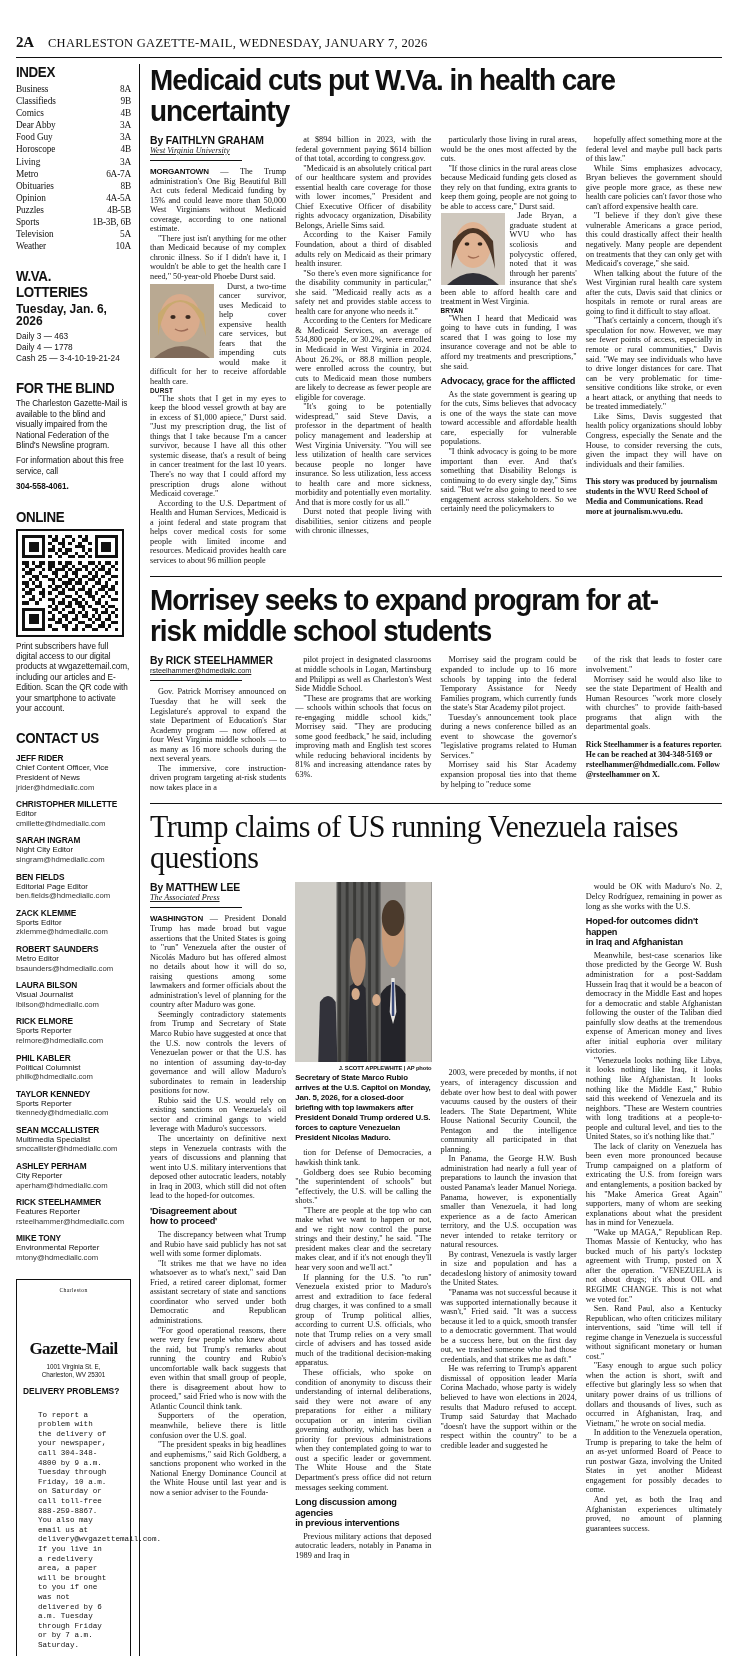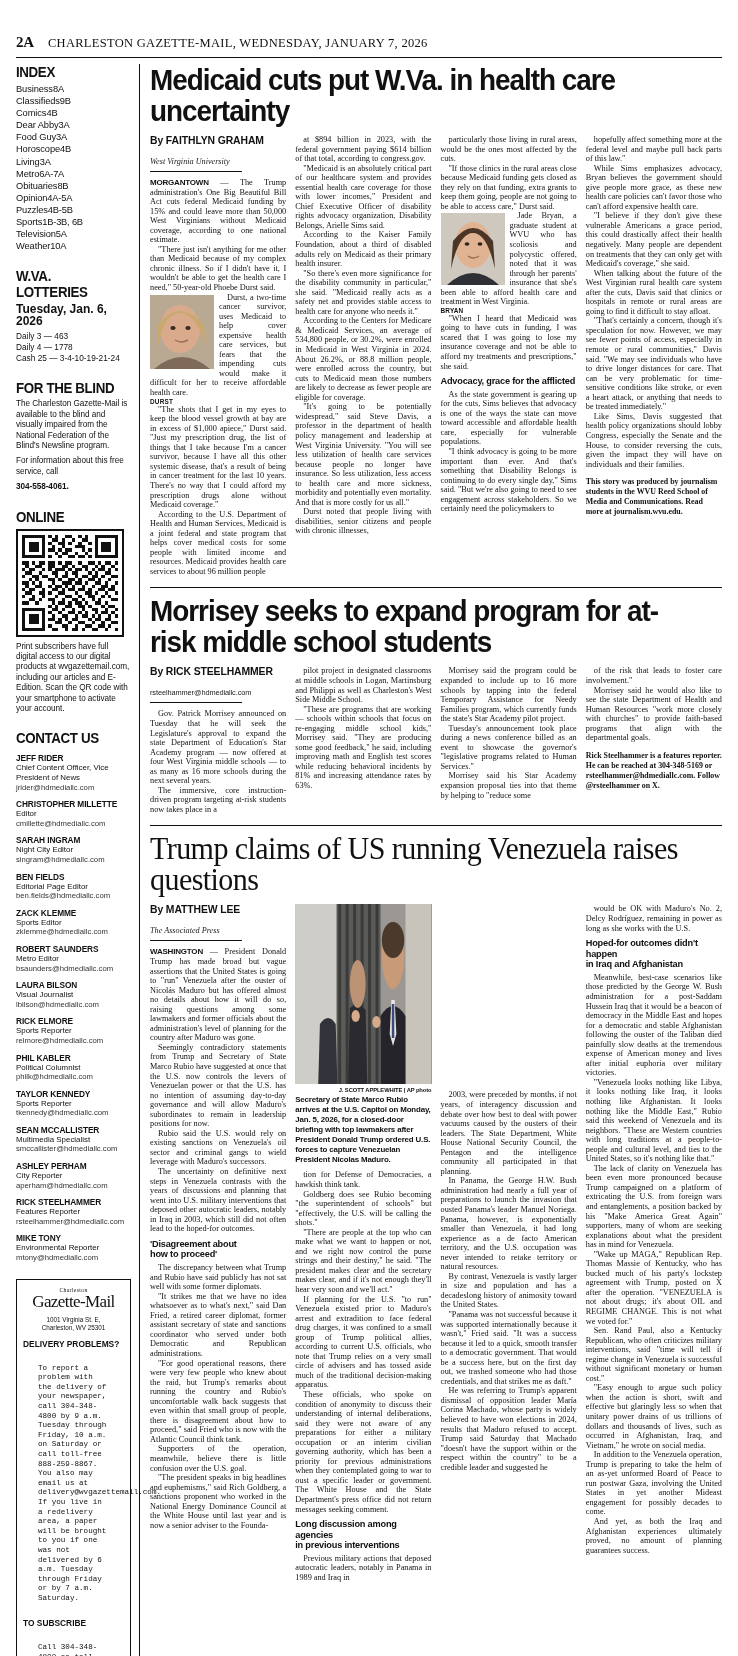--- a/index.html
+++ b/index.html
@@ -13,51 +13,51 @@
   .rule-top{border-bottom:1.6px solid #111;margin:2px 16px 0 16px;}
 
   
   .frame{display:flex;padding:6px 16px 0 16px;gap:0;}
   .railcol{width:124px;flex:0 0 124px;padding-right:8px;box-sizing:border-box;border-right:1px solid #111;}
   .content{flex:1;padding-left:10px;box-sizing:border-box;}
 
   
   .rail-h{font-family:"Liberation Sans",sans-serif;font-weight:bold;font-size:14.5px;letter-spacing:-.4px;margin:0 0 3px 0;
           transform:scaleX(.92);transform-origin:left;}
-  .index-row{display:flex;font-family:Liberation Sans, sans-serif;font-size:9.3px;line-height:12.1px;}
+  .index-row{display:flex;justify-content:space-between;font-family:Liberation Serif, serif;font-size:9.3px;line-height:12.1px;}
   .index-row .t{letter-spacing:-.1px;}
   .index-row .p{letter-spacing:-.2px;}
   .rail-block{margin-top:16px;}
   .rail-sub{font-family:"Liberation Sans",sans-serif;font-weight:bold;font-size:12px;line-height:12px;margin-bottom:4px;}
   .rail-body{font-family:"Liberation Sans",sans-serif;font-size:8.2px;line-height:10.4px;letter-spacing:-.05px;}
   .rail-body p{margin:0 0 5px 0;}
   .lot-line{font-family:"Liberation Sans",sans-serif;font-size:8.3px;line-height:11px;}
   .qr{width:108px;height:108px;margin:4px 0 5px 0;border:2.5px solid #111;padding:4px;box-sizing:border-box;background:#fff;}
   .qr svg{display:block;width:100%;height:100%;}
   .staff{margin-top:7px;}
   .staff .nm{font-family:"Liberation Sans",sans-serif;font-weight:bold;font-size:8.3px;line-height:10px;letter-spacing:-.1px;}
   .staff .ti{font-family:"Liberation Sans",sans-serif;font-size:7.9px;line-height:9.6px;}
   .staff .em{font-family:"Liberation Sans",sans-serif;font-size:7.7px;line-height:9.6px;color:#333;}
   .boxbottom{border:1px solid #111;margin-top:16px;padding:7px 6px 8px 6px;}
   .logo-wrap{text-align:center;margin-bottom:5px;}
   .logo-small{font-family:"Liberation Serif",serif;font-size:5.6px;letter-spacing:.4px;}
-  .logo-big{font-family:"Liberation Serif",serif;font-weight:normal;font-size:17px;letter-spacing:-.6px;line-height:18px;}
+  .logo-big{font-family:"Liberation Serif",serif;font-weight:bold;font-size:17px;letter-spacing:-.6px;line-height:18px;margin-top:47px;}
   .logo-addr{font-family:"Liberation Sans",sans-serif;font-size:6.3px;line-height:8px;text-align:center;}
   .bb-h{font-family:"Liberation Sans",sans-serif;font-weight:bold;font-size:8.4px;margin:7px 0 2px 0;}
   .bb-p{font-family:Liberation Mono, monospace;font-size:7.6px;line-height:9.6px;margin:15px;}
   .hrthin{border:none;border-top:1px solid #111;width:34px;margin:7px auto;}
 
   
   .story{padding-bottom:4px;}
   .story + .story{border-top:1.6px solid #111;margin-top:7px;padding-top:7px;}
   .hl{font-family:"Liberation Sans",sans-serif;font-weight:bold;font-size:30px;line-height:31px;letter-spacing:-1.1px;
       margin:0 0 9px 0;transform:scaleX(.93);transform-origin:left;}
   .hl.serif{font-family:"Liberation Serif",serif;font-weight:normal;font-size:31px;letter-spacing:-.6px;transform:scaleX(.97);}
   .byline{font-family:"Liberation Sans",sans-serif;font-weight:bold;font-size:10.4px;letter-spacing:-.1px;}
-  .credit{font-family:"Liberation Serif",serif;font-style:italic;font-size:8.2px;margin-top:11px;color:#222;}
+  .credit{font-family:"Liberation Serif",serif;font-style:italic;font-size:8.2px;margin-top:0;color:#222;text-decoration:underline;}
   .credit.sans{font-family:"Liberation Sans",sans-serif;font-style:normal;font-size:7.4px;letter-spacing:-.1px;}
   .bylinerule{border:none;border-top:1.2px solid #111;width:92px;margin:5px 0 6px 0;}
 
   .cols{display:flex;gap:9px;}
   .col{flex:1;min-width:0;}
   .col p{font-family:"Liberation Serif",serif;font-size:8.25px;line-height:9.55px;margin:0;text-align:justify;
          text-indent:8px;hyphens:auto;-webkit-hyphens:auto;}
   .col p.lead{text-indent:0;}
   .col p.lead .dl{font-family:"Liberation Sans",sans-serif;font-weight:bold;font-size:8px;letter-spacing:-.2px;}
   .subhead{font-family:"Liberation Sans",sans-serif;font-weight:bold;font-size:9.2px;line-height:10.6px;margin:5px 0 3px 0;letter-spacing:-.2px;}

